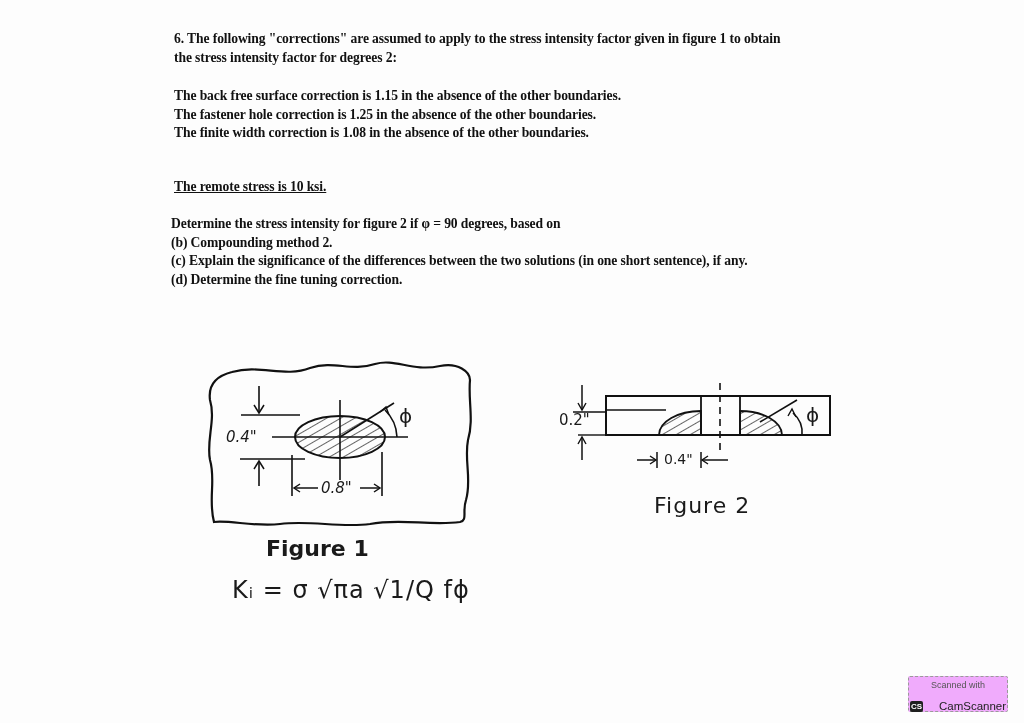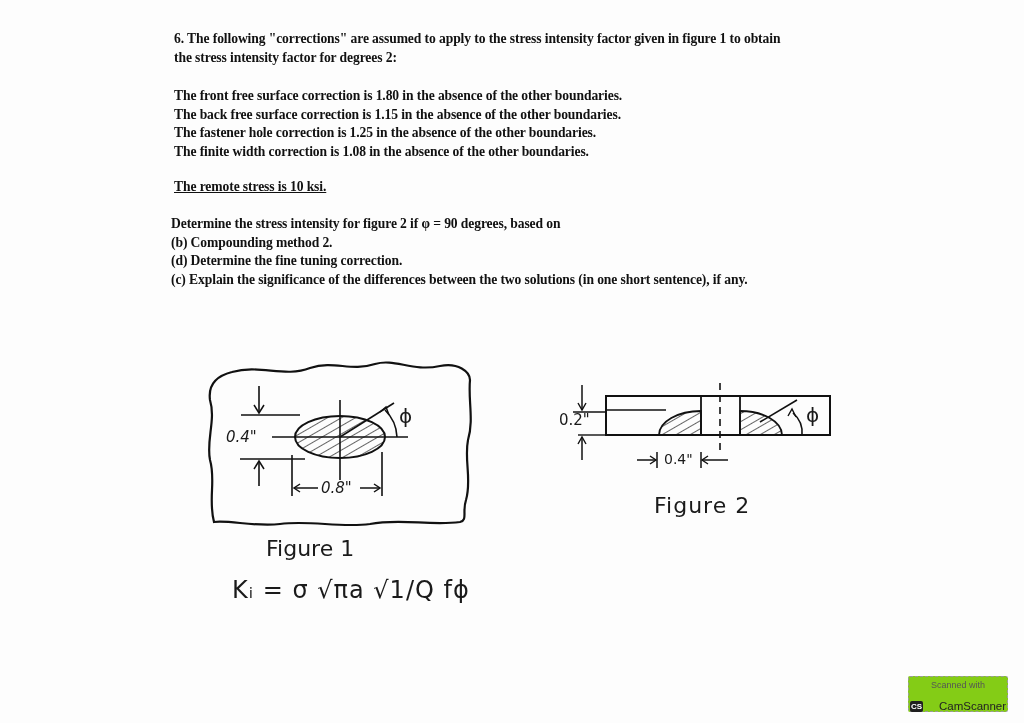--- a/index.html
+++ b/index.html
@@ -13,54 +13,53 @@
   .text-block { position:absolute; left:174px; font-weight:bold; font-size:13.6px; line-height:18.6px; letter-spacing:-0.1px; }
   .text-line { white-space:nowrap; }
   #q-intro { top:30px; }
   #corrections { top:87px; }
   #stress { top:178px;text-decoration:underline; }
   #task { top:215px; left:171px; }
   .hand { font-family:"DejaVu Sans", sans-serif; font-weight:normal; color:#1a1a1a; position:absolute; white-space:nowrap; }
   svg.fig { position:absolute; left:0; top:0; }
   .badge {
     position:absolute; left:908px; top:676px; width:98px; height:34px;
-    border:1px dashed #9a9a9a; border-radius:2px; background:#84cc16;
+    border:1px dashed #9a9a9a; border-radius:2px; background:#f0abfc;
     font-family:"Liberation Sans", sans-serif; text-align:center;
   }
   .badge .top { font-size:9px; color:#555; margin-top:3px; }
   .badge .bottom { display:flex; align-items:center; justify-content:center; gap:16px; margin-top:10px; }
   .cs-logo { background:#1f1f1f; color:#fff; font-size:8px; font-weight:bold; width:13px; height:11px; line-height:11px; border-radius:2px; }
   .cs-name { font-size:11.5px; font-weight:normal; color:#222; }
 </style>
 </head>
 <body>
 
 <div class="page">
 
   <div class="text-block" id="q-intro">
     <div class="text-line">6.  The following "corrections" are assumed to apply to the stress intensity factor given in figure 1 to obtain</div>
     <div class="text-line">the stress intensity factor for degrees 2:</div>
   </div>
 
   <div class="text-block" id="corrections">
-    <div class="text-line">The front free surface correction is 1.80 in the absence of the other boundaries.</div>
     <div class="text-line">The back free surface correction is 1.15 in the absence of the other boundaries.</div>
     <div class="text-line">The fastener hole correction is 1.25 in the absence of the other boundaries.</div>
     <div class="text-line">The finite width correction is 1.08 in the absence of the other boundaries.</div>
   </div>
 
   <div class="text-block" id="stress">
     <div class="text-line">The remote stress is 10 ksi.</div>
   </div>
 
   <div class="text-block" id="task">
     <div class="text-line">Determine the stress intensity for figure 2 if φ = 90 degrees, based on</div>
     <div class="text-line">(b) Compounding method 2.</div>
+    <div class="text-line">(c) Explain the significance of the differences between the two solutions (in one short sentence), if any.</div>
     <div class="text-line">(d) Determine the fine tuning correction.</div>
-    <div class="text-line">(c) Explain the significance of the differences between the two solutions (in one short sentence), if any.</div>
   </div>
 
   <svg class="fig" width="1024" height="723">
     <defs>
       <pattern id="hatch" width="7" height="7" patternUnits="userSpaceOnUse" patternTransform="rotate(60)">
         <line x1="0" y1="0" x2="0" y2="7" stroke="#222" stroke-width="1.4"></line>
       </pattern>
     </defs>
 
     <path d="M232,372 C260,364 285,378 310,368 C335,360 350,372 375,364 C395,358 412,372 440,366 C458,362 470,372 470,380
@@ -117,21 +116,21 @@
     <path d="M650,456 L656,460 L650,464" fill="none" stroke="#111" stroke-width="1.4"></path>
     <line x1="657" y1="452" x2="657" y2="468" stroke="#111" stroke-width="1.5"></line>
     <line x1="701" y1="452" x2="701" y2="468" stroke="#111" stroke-width="1.5"></line>
     <line x1="702" y1="460" x2="728" y2="460" stroke="#111" stroke-width="1.5"></line>
     <path d="M708,456 L702,460 L708,464" fill="none" stroke="#111" stroke-width="1.4"></path>
   </svg>
 
   <div class="hand" style="left:226px;top:428px;font-size:15px;font-style:italic;">0.4"</div>
   <div class="hand" style="left:321px;top:479px;font-size:15px;font-style:italic;">0.8"</div>
   <div class="hand" style="left:399px;top:404px;font-size:20px;">ϕ</div>
-  <div class="hand" style="left:266px;top:536px;font-size:22px;">Figure 1</div>
+  <div class="hand" style="left:266px;top:536px;font-size:22px;font-weight:bold;">Figure 1</div>
   <div class="hand" style="left:232px;top:576px;font-size:24px;letter-spacing:1px;">Kᵢ = σ √πa  √1/Q  fϕ</div>
 
   <div class="hand" style="left:559px;top:411px;font-size:15px;">0.2"</div>
   <div class="hand" style="left:664px;top:451px;font-size:14px;">0.4"</div>
   <div class="hand" style="left:806px;top:403px;font-size:20px;">ϕ</div>
   <div class="hand" style="left:654px;top:493px;font-size:22px;letter-spacing:1px;">Figure 2</div>
 
   <div class="badge">
     <div class="top">Scanned with</div>
     <div class="bottom">

